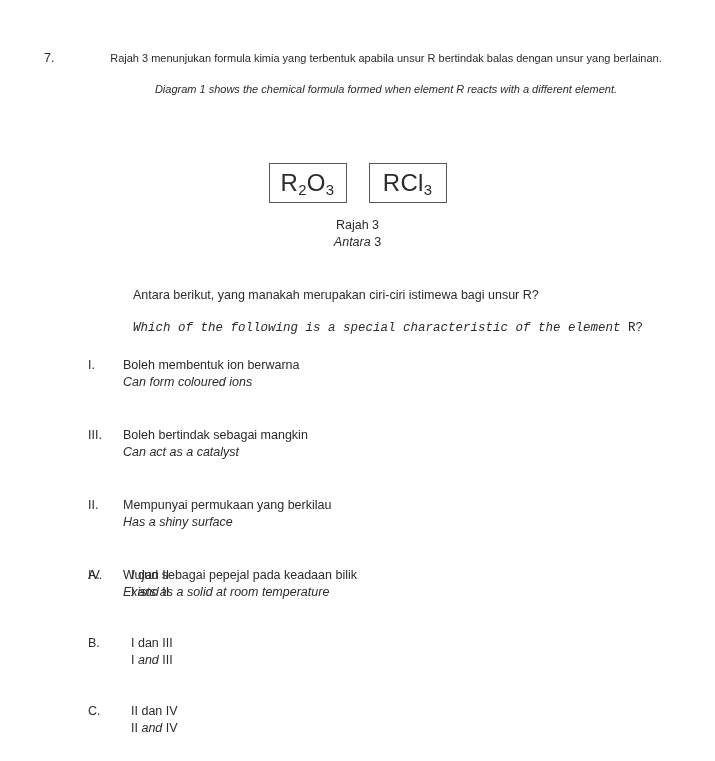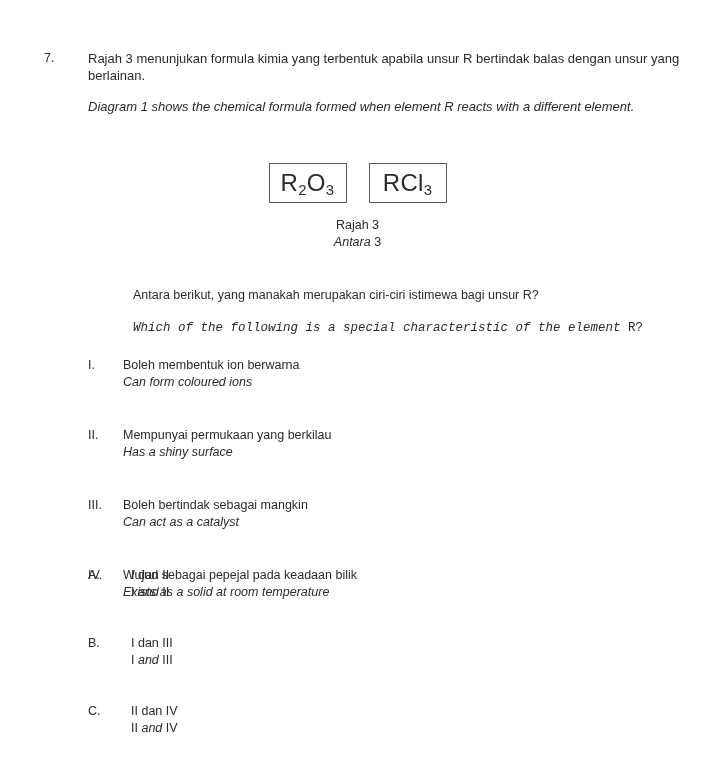--- a/index.html
+++ b/index.html
@@ -31,22 +31,23 @@
     align-items: flex-start;
   }
   .stem-num {
     width: 44px;
     flex: 0 0 44px;
     font-size: 12.5px;
     line-height: 17px;
   }
   .stem-body {
     flex: 1 1 auto;
-    font-size: 13px;
-    line-height: 17px;
+    font-size: 11px;
+    line-height: 17px;
+    text-align: center;
   }
   .ms { font-style: normal; }
   .en { font-style: italic; }
   .upright { font-style: normal; }
   .gap { height: 14px; }
 
   
   .formula-row {
     position: absolute;
     left: 0;
@@ -183,32 +184,32 @@
 
     <div class="statement">
       <div class="stmt-label">I.</div>
       <div class="stmt-text">
         <div class="ms">Boleh membentuk ion berwarna</div>
         <div class="en">Can form coloured ions</div>
       </div>
     </div>
 
     <div class="statement">
+      <div class="stmt-label">III.</div>
+      <div class="stmt-text">
+        <div class="ms">Boleh bertindak sebagai mangkin</div>
+        <div class="en">Can act as a catalyst</div>
+      </div>
+    </div>
+
+    <div class="statement">
       <div class="stmt-label">II.</div>
       <div class="stmt-text">
         <div class="ms">Mempunyai permukaan yang berkilau</div>
         <div class="en">Has a shiny surface</div>
-      </div>
-    </div>
-
-    <div class="statement">
-      <div class="stmt-label">III.</div>
-      <div class="stmt-text">
-        <div class="ms">Boleh bertindak sebagai mangkin</div>
-        <div class="en">Can act as a catalyst</div>
       </div>
     </div>
 
     <div class="statement">
       <div class="stmt-label">IV.</div>
       <div class="stmt-text">
         <div class="ms">Wujud sebagai pepejal pada keadaan bilik</div>
         <div class="en">Exists as a solid at room temperature</div>
       </div>
     </div>

